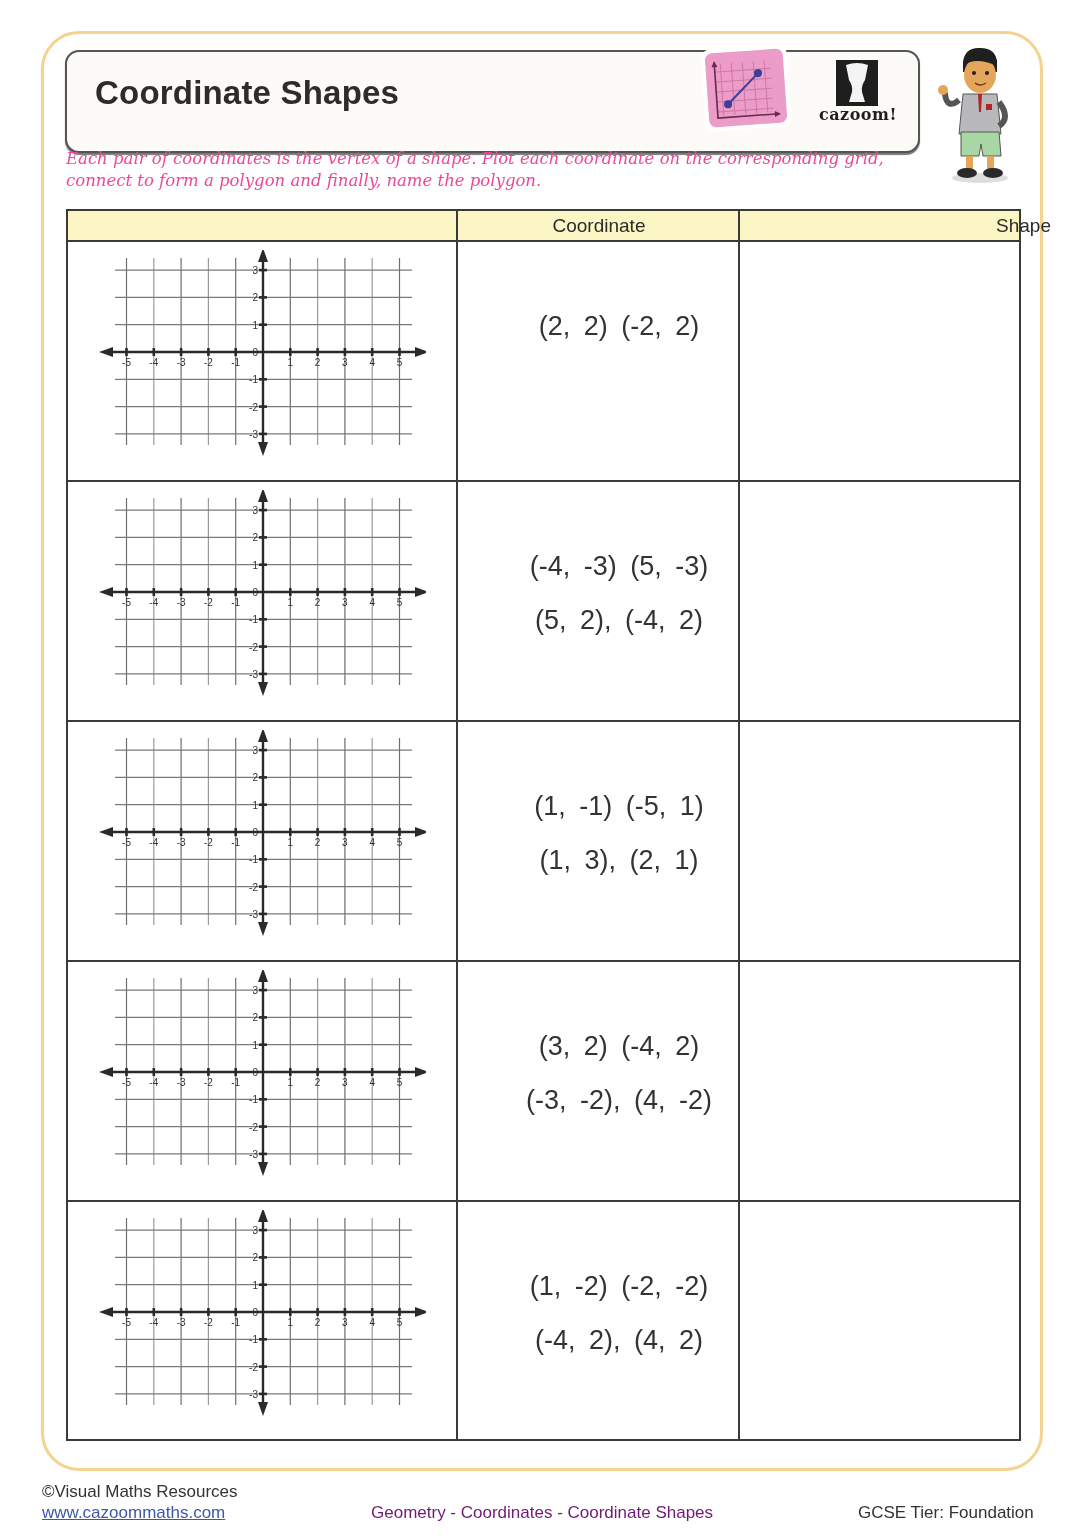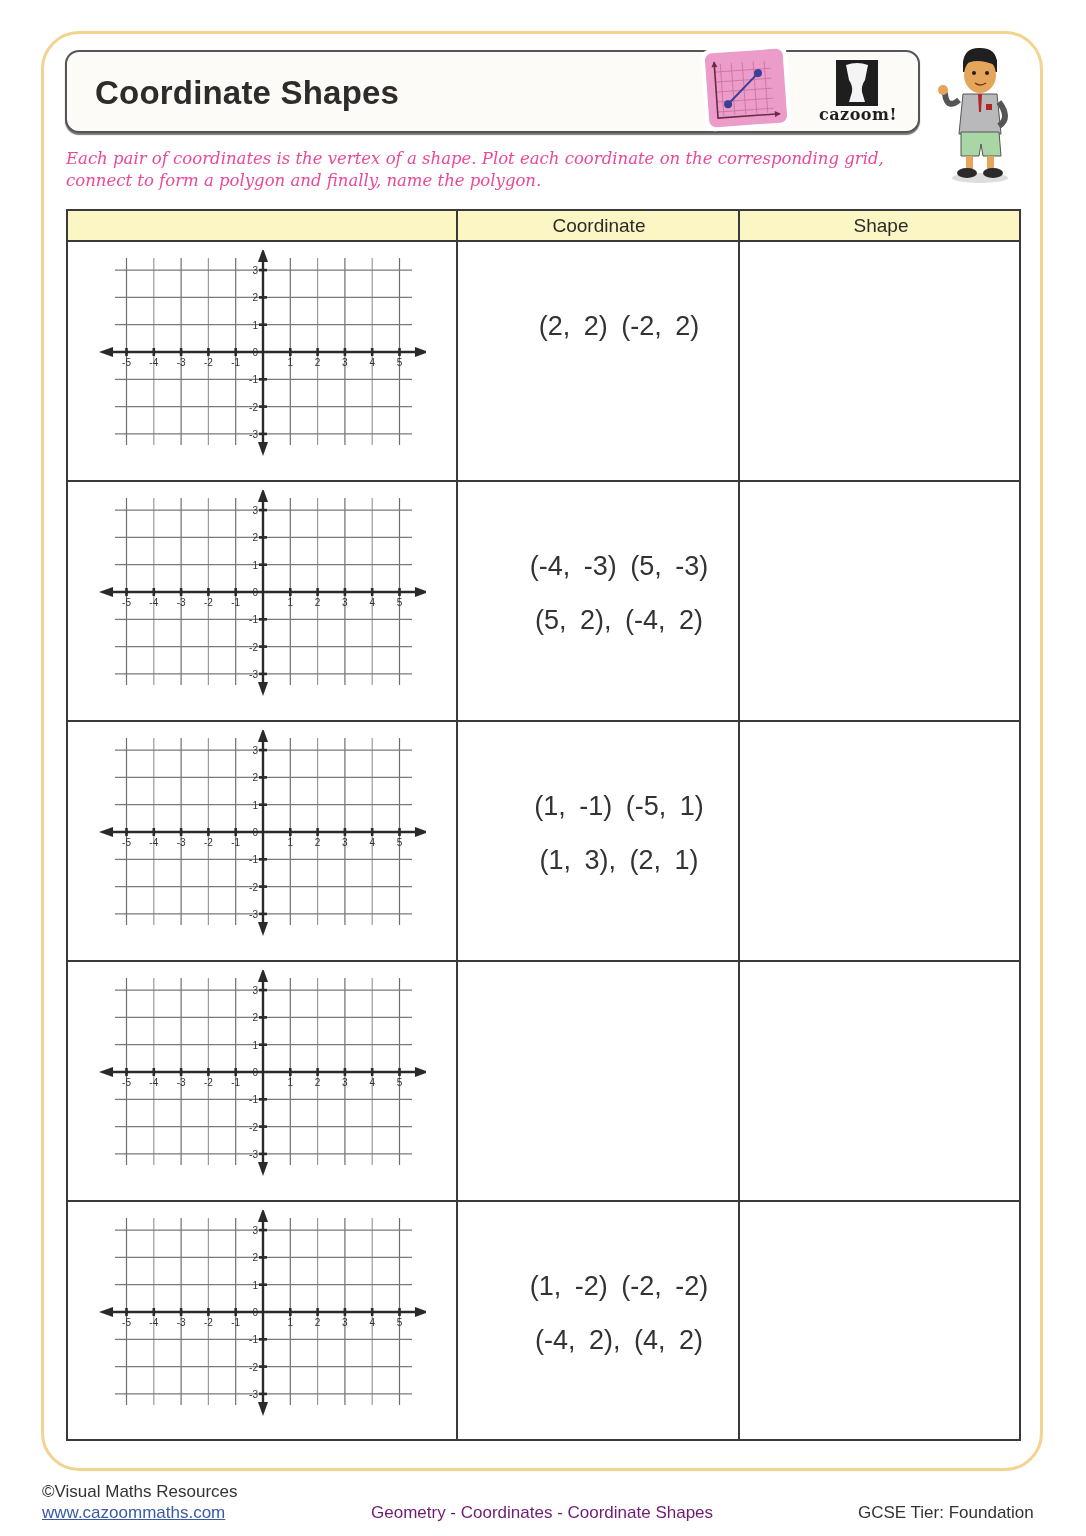--- a/index.html
+++ b/index.html
@@ -5,21 +5,21 @@
   html, body { margin:0; padding:0; }
   body {
     width:1086px; height:1536px; position:relative; background:#ffffff;
     font-family:"Liberation Sans", sans-serif; color:#2b2b2b; overflow:hidden;
   }
   .frame {
     position:absolute; left:41px; top:31px; width:1002px; height:1440px;
     border:3px solid #f3d38f; border-radius:38px; box-sizing:border-box; background:#fff;
   }
   .title-box {
-    position:absolute; left:65px; top:50px; width:855px; height:83px;
+    position:absolute; left:65px; top:50px; width:855px; height:103px;
     border:2px solid #555; border-radius:14px; box-sizing:border-box;
     background:#fdfbf8; box-shadow:0 2px 1px #777;
   }
   .title {
     position:absolute; left:28px; top:22px; font-size:33px; font-weight:bold; color:#2e2b2a;
     letter-spacing:0.2px;
   }
   .graph-logo {
     position:absolute; left:700px; top:44px; width:92px; height:88px;
     transform:rotate(-4deg);
@@ -114,21 +114,21 @@
 
 <div class="instructions">
   <span>Each pair of coordinates is the vertex of a shape. Plot each coordinate on the corresponding grid,</span><br>
   <span>connect to form a polygon and finally, name the polygon.</span>
 </div>
 
 <div class="ws-table">
   <div class="hdr">
     <div class="hdr-cell" style="left:0;width:389px;"></div>
     <div class="hdr-cell" style="left:390px;width:282px;">Coordinate</div>
-    <div class="hdr-cell" style="left:672px;width:282px;">Shape</div>
+    <div class="hdr-cell" style="left:701px;width:282px;text-align:right;">Shape</div>
   </div>
 
   <div id="rows">
       <div class="row" style="top: 31px;">
         <svg width="330" height="215" class="grid-svg">
           <line x1="30.5" y1="8" x2="30.5" y2="195" stroke="#6e6e6e" stroke-width="1.2"></line>
           <line x1="57.8" y1="8" x2="57.8" y2="195" stroke="#9a9a9a" stroke-width="1.2"></line>
           <line x1="85.1" y1="8" x2="85.1" y2="195" stroke="#6e6e6e" stroke-width="1.2"></line>
           <line x1="112.4" y1="8" x2="112.4" y2="195" stroke="#9a9a9a" stroke-width="1.2"></line>
           <line x1="139.7" y1="8" x2="139.7" y2="195" stroke="#6e6e6e" stroke-width="1.2"></line>
@@ -370,20 +370,24 @@
           <line x1="163" y1="74.7" x2="171" y2="74.7" stroke="#2a2a2a" stroke-width="2.6"></line>
           <text x="162" y="78.7" text-anchor="end" font-size="10" fill="#333" font-family="Liberation Sans, sans-serif">1</text>
           <text x="162" y="106" text-anchor="end" font-size="10" fill="#333" font-family="Liberation Sans, sans-serif">0</text>
           <line x1="163" y1="129.3" x2="171" y2="129.3" stroke="#2a2a2a" stroke-width="2.6"></line>
           <text x="162" y="133.3" text-anchor="end" font-size="10" fill="#333" font-family="Liberation Sans, sans-serif">-1</text>
           <line x1="163" y1="156.6" x2="171" y2="156.6" stroke="#2a2a2a" stroke-width="2.6"></line>
           <text x="162" y="160.6" text-anchor="end" font-size="10" fill="#333" font-family="Liberation Sans, sans-serif">-2</text>
           <line x1="163" y1="183.9" x2="171" y2="183.9" stroke="#2a2a2a" stroke-width="2.6"></line>
           <text x="162" y="187.9" text-anchor="end" font-size="10" fill="#333" font-family="Liberation Sans, sans-serif">-3</text>
         </svg>
+        <div class="coords">
+          <span class="coord-line">(3, 2)   (-4, 2)</span>
+          <span class="coord-line">(-3, -2),  (4, -2)</span>
+        </div>
         <div class="shape-answer"></div>
         <div class="row-sep"></div>
       </div>
       <div class="row" style="top: 991px;">
         <svg width="330" height="215" class="grid-svg">
           <line x1="30.5" y1="8" x2="30.5" y2="195" stroke="#6e6e6e" stroke-width="1.2"></line>
           <line x1="57.8" y1="8" x2="57.8" y2="195" stroke="#9a9a9a" stroke-width="1.2"></line>
           <line x1="85.1" y1="8" x2="85.1" y2="195" stroke="#6e6e6e" stroke-width="1.2"></line>
           <line x1="112.4" y1="8" x2="112.4" y2="195" stroke="#9a9a9a" stroke-width="1.2"></line>
           <line x1="139.7" y1="8" x2="139.7" y2="195" stroke="#6e6e6e" stroke-width="1.2"></line>

